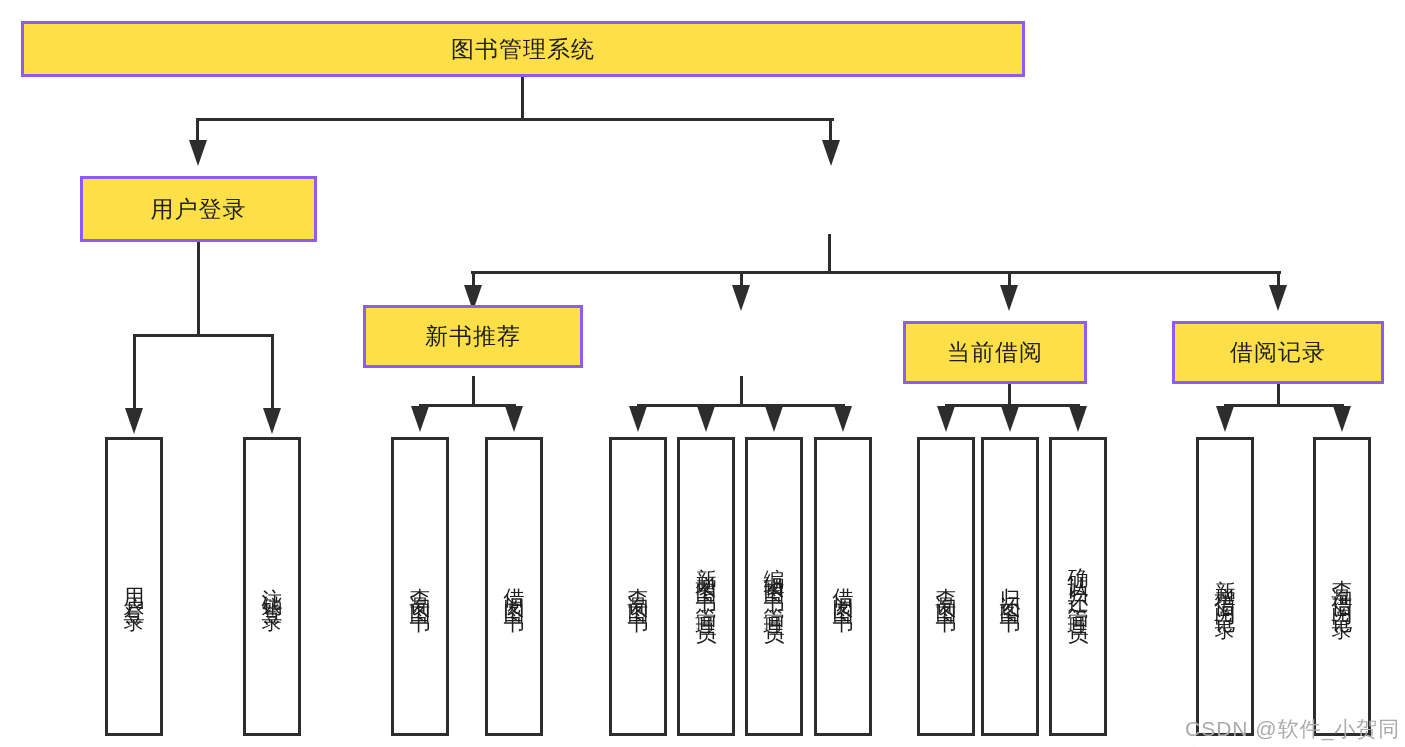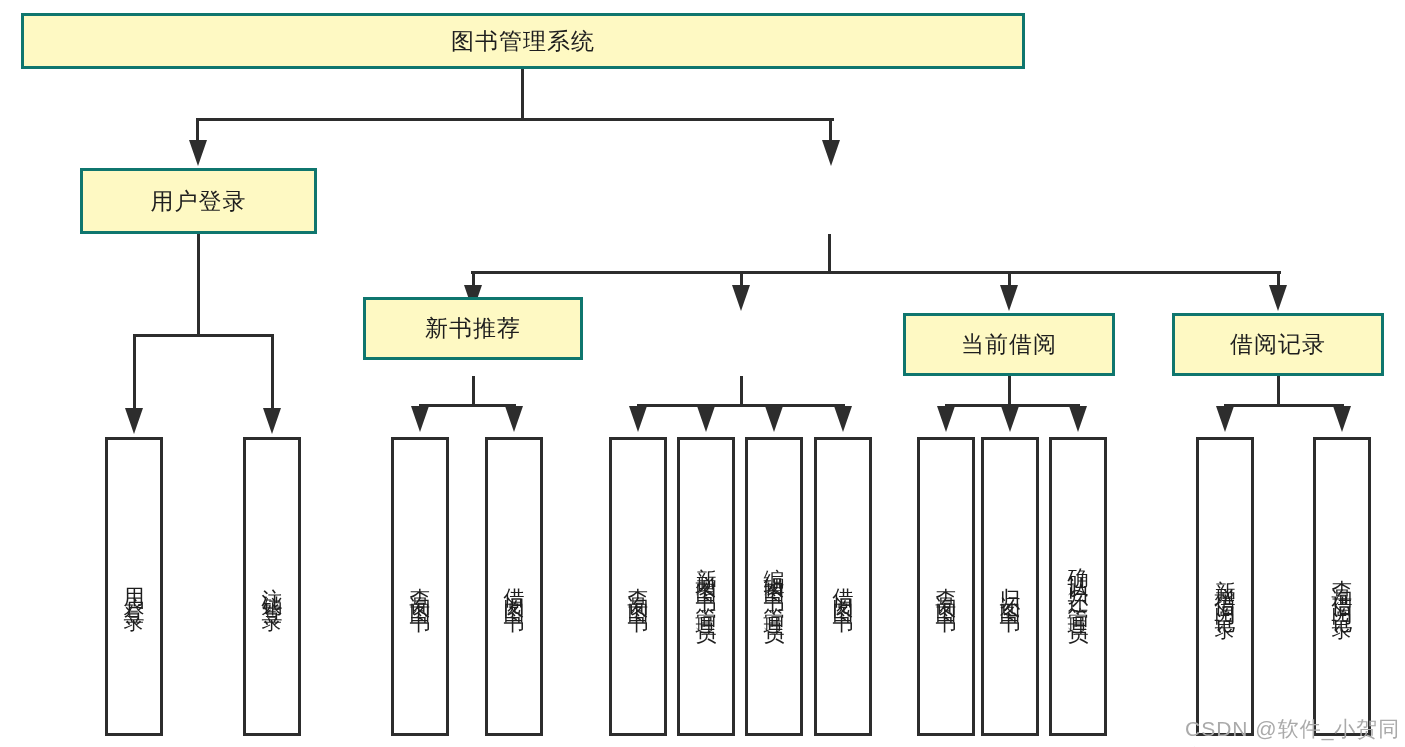--- a/index.html
+++ b/index.html
@@ -2,23 +2,23 @@
 <html><head>
 <meta charset="utf-8">
 <style>
   * { margin:0; padding:0; box-sizing:border-box; }
   html,body { background:#ffffff; }
   .canvas {
     position:relative; width:1405px; height:747px; background:#ffffff;
     font-family:"Liberation Sans","DejaVu Sans",sans-serif; overflow:hidden;
   }
   .box {
-    position:absolute; border:3px solid #0f766e; background:#fef9c3;
+    position:absolute; border:3px solid #8b5cf6; background:#fde047;
     display:flex; align-items:center; justify-content:center;
-    font-size:23px; color:#1e1e1e; letter-spacing:1px;
+    font-size:23px; color:#1e1e1e; letter-spacing:1px;margin-top:8px;
   }
   .leaf {
     position:absolute; top:437px; width:58px; height:299px;
     border:3px solid #2d2d2d; background:#ffffff;
     display:flex; align-items:center; justify-content:center;
   }
   .leaf span {
     writing-mode:vertical-rl; text-orientation:mixed;
     font-size:21px; letter-spacing:8px; color:#1e1e1e; white-space:nowrap;
   }
@@ -90,21 +90,21 @@
     <span>图书管理系统</span>
   </div>
 
   <div class="box" style="left:80px;top:168px;width:237px;height:66px">
     <span>用户登录</span>
   </div>
 
   <div class="box" style="left:363px;top:297px;width:220px;height:63px">
     <span>新书推荐</span>
   </div>
-  <div class="box" style="left:903px;top:313px;width:212px;height:63px">
+  <div class="box" style="left:903px;top:313px;width:184px;height:63px">
     <span>当前借阅</span>
   </div>
   <div class="box" style="left:1172px;top:313px;width:212px;height:63px">
     <span>借阅记录</span>
   </div>
 
   <div class="leaf" style="left:105px">
     <span>用户登录</span>
   </div>
   <div class="leaf" style="left:243px">

